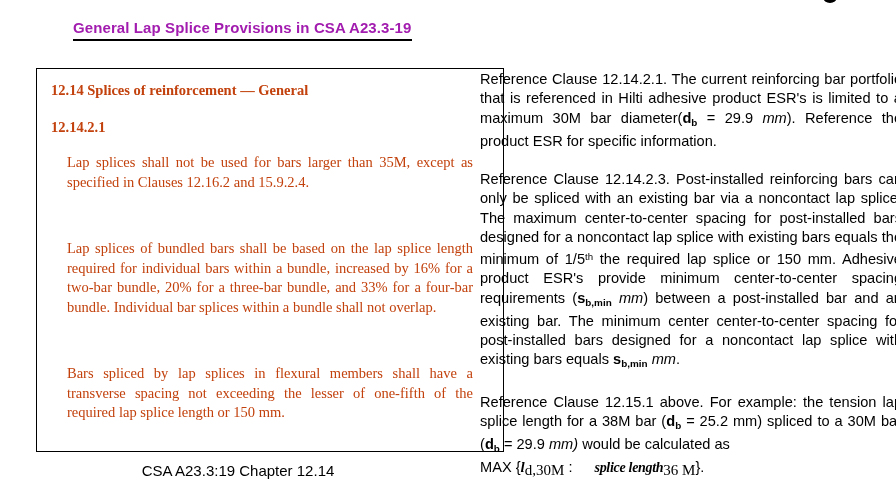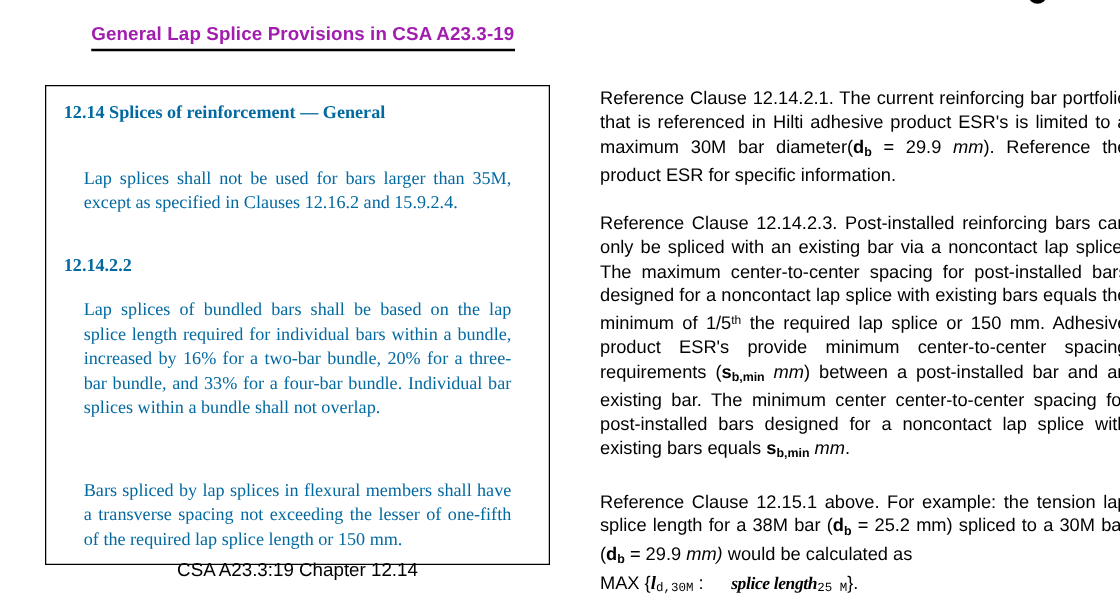--- a/index.html
+++ b/index.html
@@ -44,49 +44,49 @@
     background: #000;
     border-radius: 3px 3px 50% 50%;
     overflow: hidden;
   }
 
   
   .code-box {
     position: absolute;
     left: 36px;
     top: 68px;
-    width: 404px;
+    width: 468px;
     height: 384px;
     border: 1.5px solid #000;
     box-sizing: border-box;
     padding: 12px 14px 0 14px;
     font-family: "Liberation Serif", serif;
     font-size: 14.5px;
     line-height: 19.5px;
-    color: #0369a1;
+    color: #c2410c;
   }
   .code-box .hd {
     font-weight: bold;
     margin: 0;
   }
   .code-box .gap-lg { height: 17px; }
   .code-box .gap-md { height: 15px; }
   .code-box p.body {
     margin: 16px;
     text-align: justify;
     text-justify: inter-word;
     hyphens: none;
   }
   .code-box p.body.last-left { text-align: justify; }
 
   
   .caption {
     position: absolute;
     left: 36px;
-    top: 447px;
+    top: 461px;
     width: 404px;
     text-align: center;
     font-family: "Liberation Sans", sans-serif;
     font-size: 15px;
     line-height: 19px;
     color: #000;
   }
 
   
   .commentary {
@@ -121,24 +121,24 @@
     line-height: 19.3px;
     white-space: nowrap;
   }
   .script {
     font-family: "Liberation Serif", serif;
     font-style: italic;
     font-weight: bold;
     font-size: 15px;
   }
   .script-sub {
-    font-family: Liberation Mono, monospace;
+    font-family: Liberation Serif, serif;
     font-style: normal;
     font-weight: normal;
-    font-size: 10px;
+    font-size: 15px;
     vertical-align: -0.18em;
     letter-spacing: 0px;
     margin-top: 23px;
   }
   .splice-len {
     font-family: "Liberation Serif", serif;
     font-style: italic;
     font-weight: bold;
     font-size: 14px;
     letter-spacing: -0.3px;
@@ -148,33 +148,33 @@
 </head>
 <body>
 
 <div class="top-clip"></div>
 
 <div class="page-title">General Lap Splice Provisions in CSA A23.3-19</div>
 
 <div class="code-box">
   <div class="hd">12.14 Splices of reinforcement — General</div>
   <div class="gap-lg"></div>
+  <div class="hd">12.14.2.1</div>
   <p class="body">Lap splices shall not be used for bars larger than 35M, except as specified in Clauses 12.16.2 and 15.9.2.4.</p>
   <div class="gap-md"></div>
-  <div class="hd">12.14.2.2</div>
   <p class="body">Lap splices of bundled bars shall be based on the lap splice length required for individual bars within a bundle, increased by 16% for a two-bar bundle, 20% for a three-bar bundle, and 33% for a four-bar bundle. Individual bar splices within a bundle shall not overlap.</p>
   <div class="gap-md"></div>
   <p class="body last-left">Bars spliced by lap splices in flexural members shall have a transverse spacing not exceeding the lesser of one-fifth of the required lap splice length or 150 mm.</p>
 </div>
 
 <div class="caption">CSA A23.3:19 Chapter 12.14</div>
 
 <div class="commentary">
 
   <p><span>Reference Clause 12.14.2.1. The current reinforcing bar portfolio that is referenced in Hilti adhesive product ESR's is limited to a maximum 30M bar diameter(</span><span class="b">d</span><sub>b</sub><span> = 29.9 </span><span class="i">mm</span><span>). Reference the product ESR for specific information.</span></p>
 
   <p><span>Reference Clause 12.14.2.3. Post-installed reinforcing bars can only be spliced with an existing bar via a noncontact lap splice. The maximum center-to-center spacing for post-installed bars designed for a noncontact lap splice with existing bars equals the minimum of 1/5</span><sup>th</sup><span> the required lap splice or 150 mm. Adhesive product ESR's provide minimum center-to-center spacing requirements (</span><span class="b">s</span><sub>b,min</sub><span> </span><span class="i">mm</span><span>) between a post-installed bar and an existing bar. The minimum center center-to-center spacing for post-installed bars designed for a noncontact lap splice with existing bars equals </span><span class="b">s</span><sub>b,min</sub><span> </span><span class="i">mm</span><span>.</span></p>
 
   <p style="margin-bottom:0"><span>Reference Clause 12.15.1 above. For example: the tension lap splice length for a 38M bar (</span><span class="b">d</span><sub>b</sub><span> = 25.2 mm) spliced to a 30M bar (</span><span class="b">d</span><sub>b</sub><span> = 29.9 </span><span class="i">mm)</span><span> would be calculated as</span></p>
 
-  <p class="formula"><span>MAX {</span><span class="script">l</span><span class="script-sub">d,30M</span><span> : </span><span class="splice-len">splice length</span><span class="script-sub">25 M</span><span>}.</span></p>
+  <p class="formula"><span>MAX {</span><span class="script">l</span><span class="script-sub">d,30M</span><span> : </span><span class="splice-len">splice length</span><span class="script-sub">36 M</span><span>}.</span></p>
 
 </div>
 
 </body></html>

